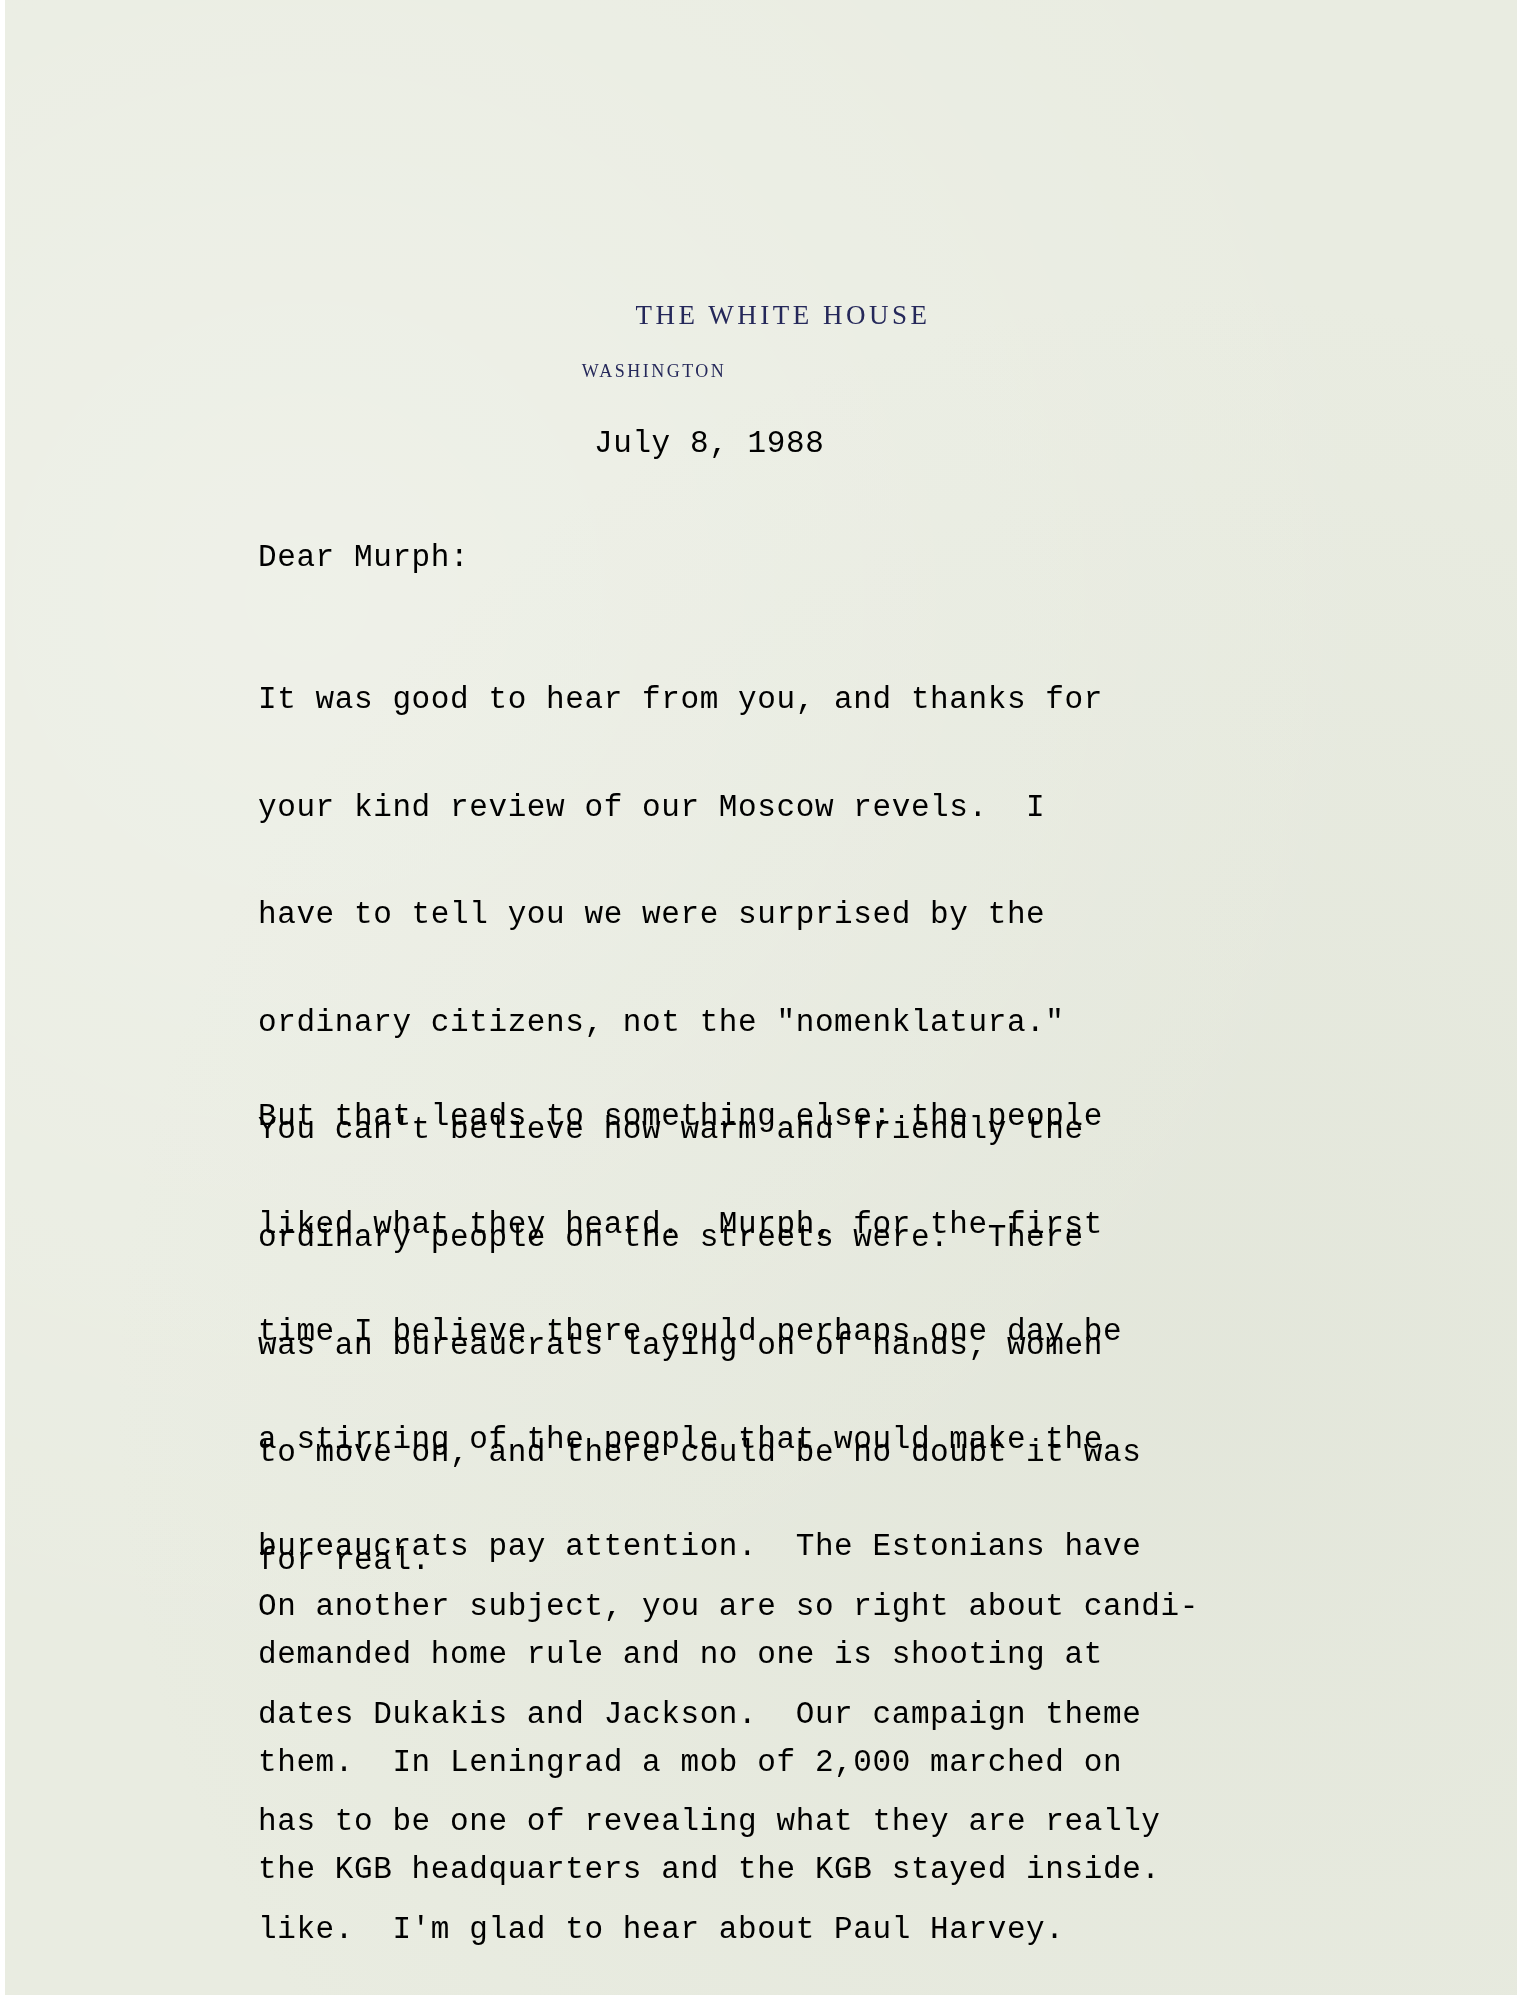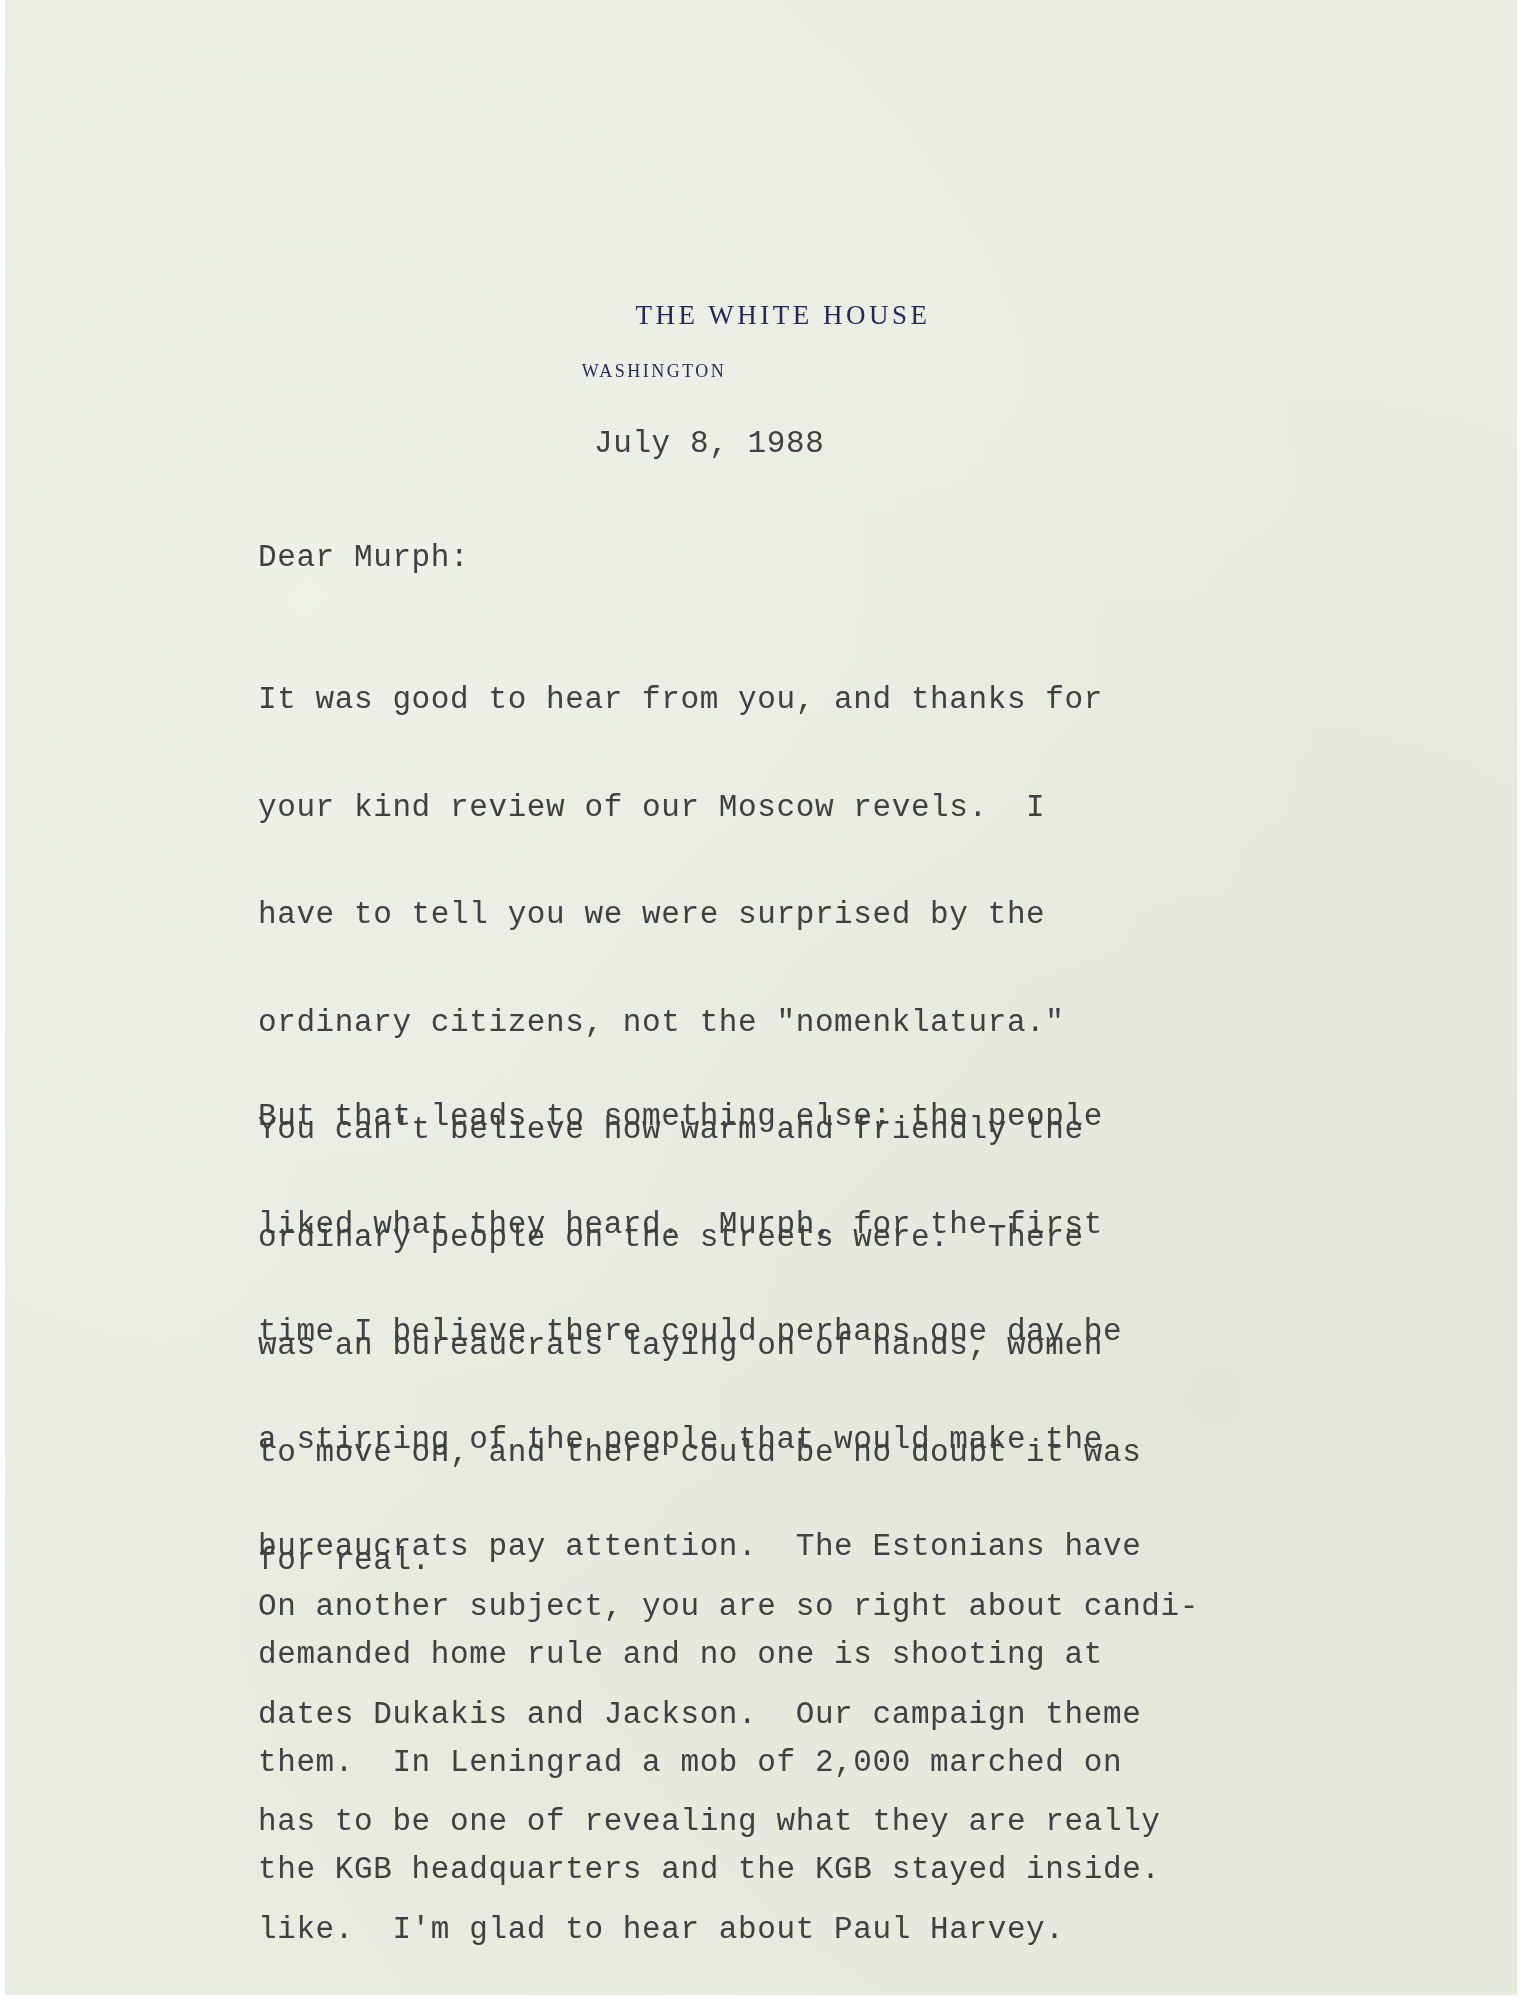--- a/index.html
+++ b/index.html
@@ -42,21 +42,21 @@
       text-align: center;
       font-family: "Liberation Serif", "DejaVu Serif", serif;
       font-size: 18px;
       letter-spacing: 2.5px;
       color: #25285a;
       padding-left: 40px;
       box-sizing: border-box;
     }
     .mono {
       font-family: "Liberation Mono", "DejaVu Sans Mono", monospace;
-      color: #404040;
+      color: #000000;
       font-size: 31px;
       white-space: pre;
       letter-spacing: 0.6px;
     }
     .date {
       position: absolute;
       left: 594px;
       top: 426px;
     }
     .salutation {

